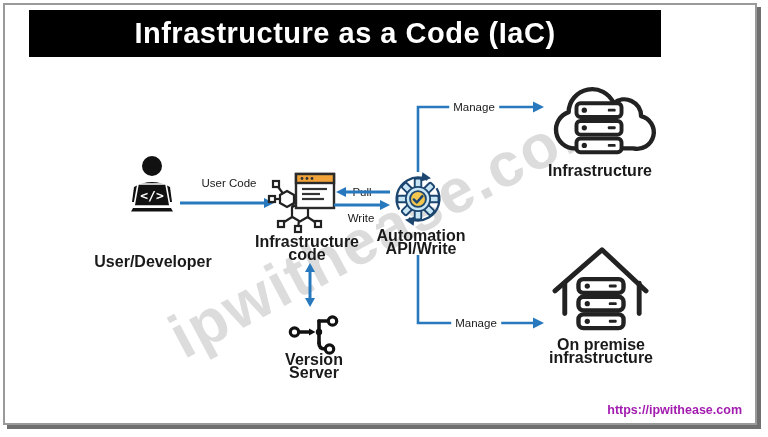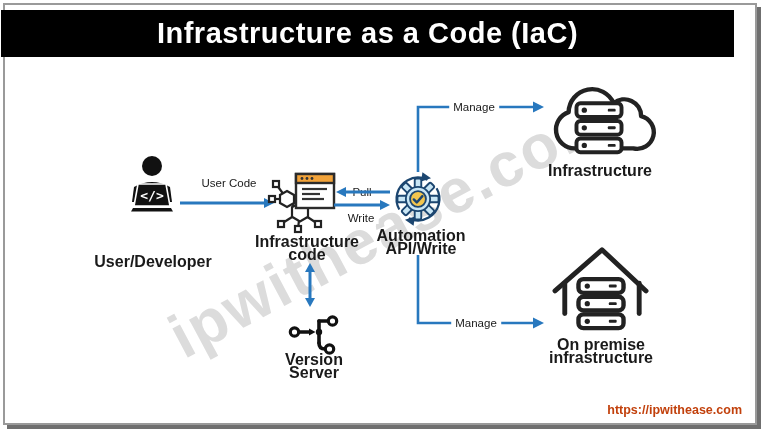--- a/index.html
+++ b/index.html
@@ -1,32 +1,32 @@
 <!DOCTYPE html>
 <html><head>
 <meta charset="utf-8">
 <style>
   html,body{margin:0;padding:0;background:#fff;}
   .stage{position:relative;width:768px;height:437px;background:#fff;overflow:hidden;
          font-family:"Liberation Sans","DejaVu Sans",sans-serif;}
   .frame{position:absolute;left:3px;top:3px;width:750px;height:418px;
          border:2px solid #9a9a9a;box-shadow:4px 4px 0 #6f6f6f;background:#fff;}
-  .title-bar{position:absolute;left:1px;top:10px;width:733px;height:47px;background:#000;
+  .title-bar{position:absolute;left:29px;top:10px;width:632px;height:47px;background:#000;
              display:flex;align-items:center;justify-content:center;}
   .title-bar span{color:#fff;font-size:29px;font-weight:800;letter-spacing:.5px;}
   .watermark{position:absolute;left:105px;top:190px;width:570px;text-align:center;
              font-size:62px;font-weight:bold;color:#dcdcdc;letter-spacing:2px;
              transform:rotate(-28deg);z-index:1;pointer-events:none;white-space:nowrap;}
   .layer{position:absolute;inset:0;z-index:2;}
   .node-label{position:absolute;transform:translateX(-50%);font-size:16px;font-weight:bold;
               color:#1a1a1a;text-align:center;white-space:pre-line;line-height:13px;}
   .edge-label{position:absolute;transform:translateX(-50%);font-size:11.5px;font-weight:normal;
               color:#1a1a1a;background:#fff;padding:0 4px;white-space:nowrap;}
   .icon{position:absolute;}
-  .footer-url{position:absolute;right:26px;top:403px;font-size:12.5px;font-weight:bold;color:#c2410c;}
+  .footer-url{position:absolute;right:26px;top:403px;font-size:12.5px;font-weight:bold;color:#a21caf;}
   svg{display:block;overflow:visible;}
 </style>
 </head>
 <body>
 
 <div class="stage">
 
   <div class="frame"></div>
 
   <div class="title-bar">

